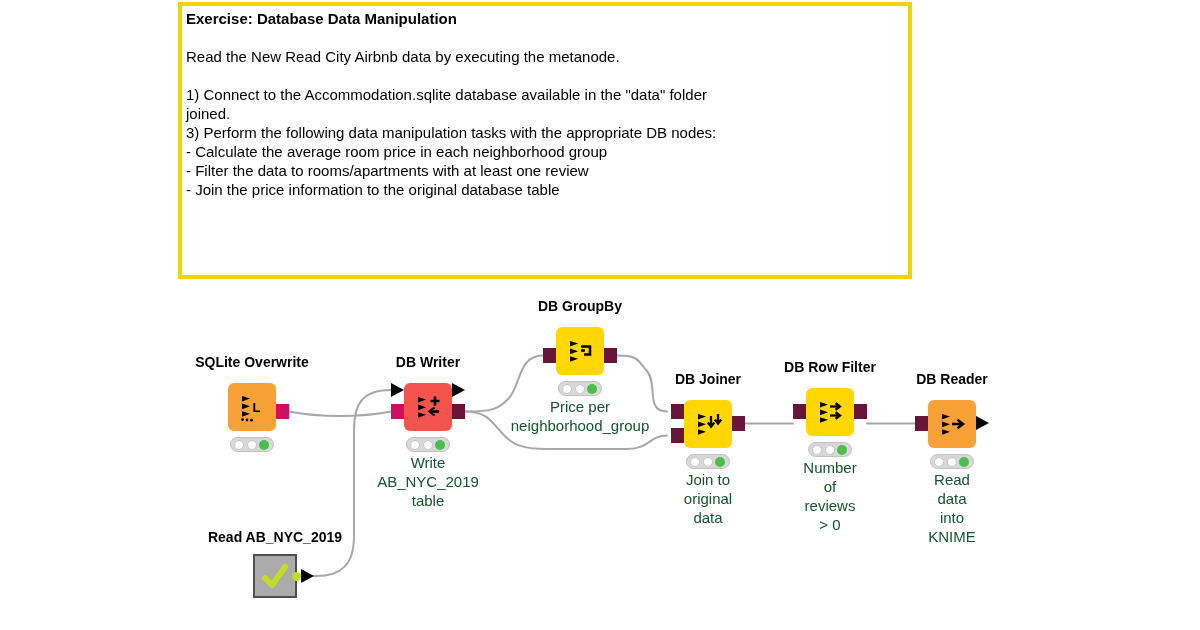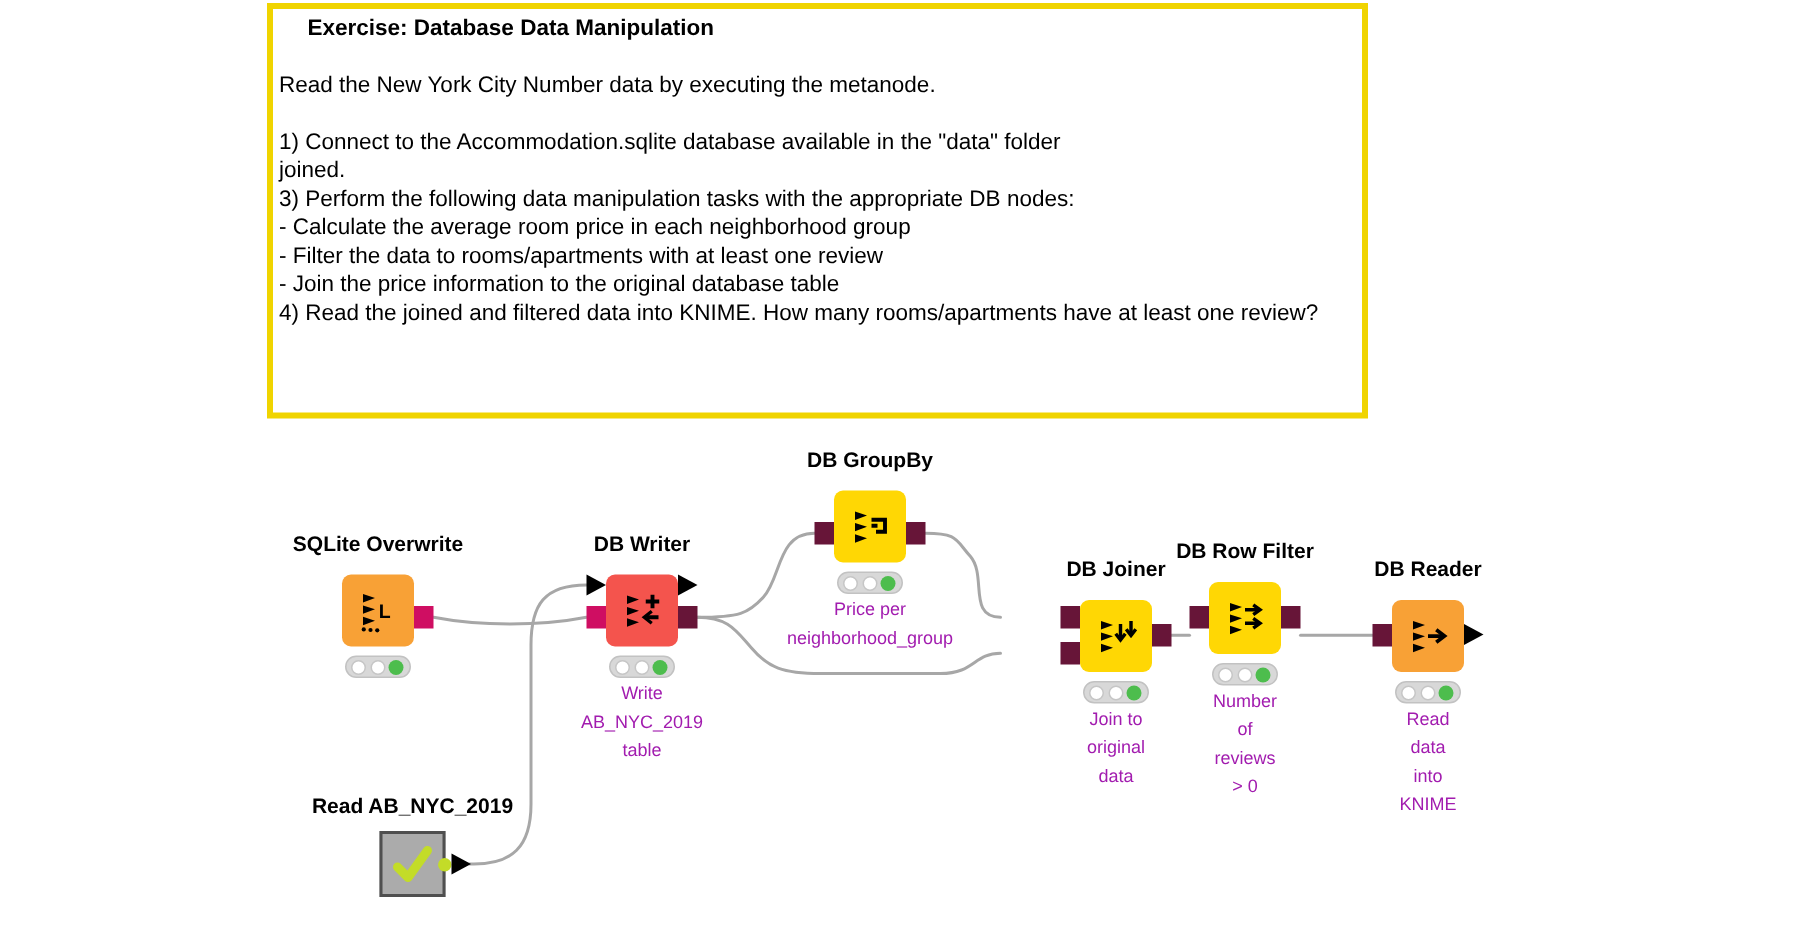--- a/index.html
+++ b/index.html
@@ -4,34 +4,34 @@
 <style>
   html,body{margin:0;padding:0;background:#fff;}
   #canvas{position:relative;width:1200px;height:630px;background:#fff;overflow:hidden;
           font-family:"Liberation Sans",sans-serif;}
 
   
   #exercise-box{position:absolute;left:178px;top:2px;width:722px;height:266px;
 ardo    border:4px solid #F0D400;background:#fff;padding:3px 0 0 4px;box-sizing:content-box;}
   #exercise-box{border:4px solid #F0D400;}
   .a-line{font-size:15px;line-height:19px;min-height:19px;white-space:nowrap;color:#000;}
-  .a-line:first-child{font-weight:700;margin-left:19px;}
+  .a-line:first-child{font-weight:700;}
 
   
   #wires{position:absolute;left:0;top:0;pointer-events:none;}
   #wires path{pointer-events:stroke;}
 
   
   .node{position:absolute;width:48px;height:48px;}
   .node-title{position:absolute;bottom:calc(100% + 13px);left:50%;transform:translateX(-50%);
               font-size:14px;font-weight:700;white-space:nowrap;color:#000;line-height:16px;}
   .node-square{position:absolute;left:0;top:0;width:48px;height:48px;border-radius:6px;
                display:flex;align-items:center;justify-content:center;}
   .node-annot{position:absolute;top:calc(100% + 22px);left:50%;transform:translateX(-50%);
-              font-size:12px;line-height:19px;text-align:center;white-space:pre-line;color:#a21caf;}
+              font-size:15px;line-height:19px;text-align:center;white-space:pre-line;color:#14532d;}
   .port{position:absolute;width:13px;height:15px;}
   .tri{position:absolute;width:0;height:0;border-top:7px solid transparent;
        border-bottom:7px solid transparent;border-left:13px solid #000;}
   .traffic{position:absolute;left:2px;top:calc(100% + 6px);width:44px;height:15px;
            background:#D8D8D8;border:1px solid #C2C2C2;border-radius:8px;box-sizing:border-box;
            display:flex;align-items:center;gap:2.5px;padding-left:3px;}
   .traffic i{display:block;width:10px;height:10px;border-radius:50%;background:#fff;
              border:1px solid #C6C6C6;box-sizing:border-box;}
   .traffic i.on{border:none;}
 
@@ -44,29 +44,28 @@
   .meta-tri{position:absolute;left:48px;top:15px;}
 </style>
 </head>
 <body>
 
 <div id="canvas">
 
   <div id="exercise-box" style="border-color: rgb(240, 212, 0);">
     <div class="a-line">Exercise: Database Data Manipulation</div>
     <div class="a-line"></div>
-    <div class="a-line">Read the New York City Number data by executing the metanode.</div>
+    <div class="a-line">Read the New Read City Airbnb data by executing the metanode.</div>
     <div class="a-line"></div>
     <div class="a-line">1) Connect to the Accommodation.sqlite database available in the "data" folder</div>
     <div class="a-line">joined.</div>
     <div class="a-line">3) Perform the following data manipulation tasks with the appropriate DB nodes:</div>
     <div class="a-line">- Calculate the average room price in each neighborhood group</div>
     <div class="a-line">- Filter the data to rooms/apartments with at least one review</div>
     <div class="a-line">- Join the price information to the original database table</div>
-    <div class="a-line">4) Read the joined and filtered data into KNIME. How many rooms/apartments have at least one review?</div>
   </div>
 
   <svg id="wires" width="1200" height="630">
     <g fill="none" stroke="#A7A7A7" stroke-width="2" stroke-linecap="round">
       <path d="M289,411.5 C320,417.5 360,417.5 391,411.5" style="stroke: rgb(167, 167, 167);"></path>
       <path d="M313,576 C342,577 354,564 354,536 L354,430 C354,403 363,390 391,390" style="stroke: rgb(167, 167, 167);"></path>
       <path d="M465,411.5 C493,411.5 499,409 509,398 C521,385 518,355.5 543,355.5" style="stroke: rgb(167, 167, 167);"></path>
       <path d="M465,411.5 C486,411.5 491,421 501,432 C512,445 522,449 547,449 L627,449 C650,449 649,435.5 667,435.5" style="stroke: rgb(167, 167, 167);"></path>
       <path d="M617,355.5 C639,355.5 637,360 647,371 C658,384 645,411.5 667,411.5" style="stroke: rgb(167, 167, 167);"></path>
       <path d="M741,423.5 H793" style="stroke: rgb(167, 167, 167);"></path>
@@ -143,21 +142,21 @@
     <div class="port" style="left: 48px; top: 21px; background-color: rgb(103, 21, 56);"></div>
     <div class="traffic">
       <i></i>
       <i></i>
       <i class="on" style="background-color: rgb(77, 189, 77);"></i>
     </div>
     <div class="node-annot">Price per
 neighborhood_group</div>
   </div>
 
-  <div class="node" style="left:720px;top:400px">
+  <div class="node" style="left:684px;top:400px">
     <div class="node-title">DB Joiner</div>
     <div class="node-square" style="background-color: rgb(255, 215, 4);">
       <svg width="30" height="30" viewBox="0 0 30 30">
         <g fill="#000">
           <path d="M5,5 L13,7.6 L5,10.6 Z"></path>
           <path d="M5,12.6 L13,15.2 L5,18.2 Z"></path>
           <path d="M5,20.2 L13,22.8 L5,25.8 Z"></path>
         </g>
         <g stroke="#000" stroke-width="2.3" fill="none">
           <path d="M18,7 v10"></path>

